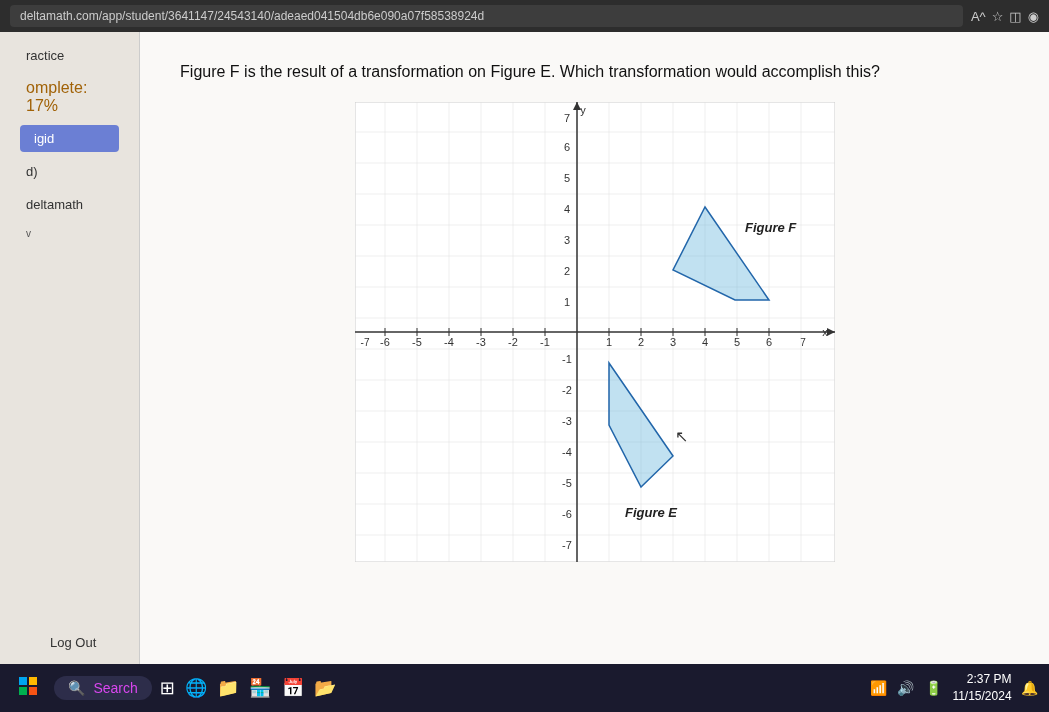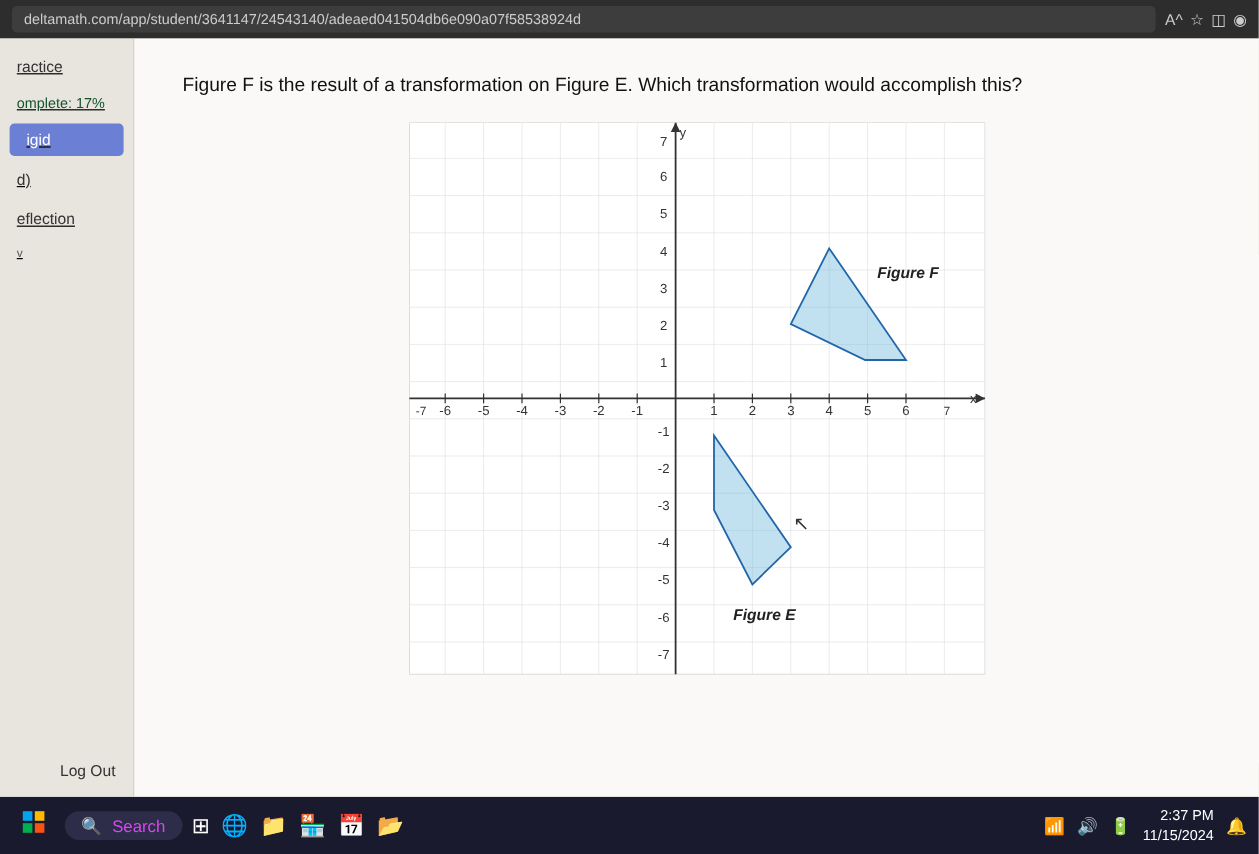--- a/index.html
+++ b/index.html
@@ -35,45 +35,44 @@
 
     
     .main-layout {
       display: flex;
       flex: 1;
       overflow: hidden;
     }
 
     
     .sidebar {
-      width: 112px;
+      width: 140px;
       background: #e8e4de;
       border-right: 1px solid #ccc;
       display: flex;
       flex-direction: column;
-      padding: 10px 0;
+      padding: 10px 12px;
       gap: 6px;
       position: relative;
-      text-decoration: underline;
     }
     .sidebar-item {
       padding: 6px 14px;
       font-size: 13px;
       color: #333;
       cursor: pointer;
     }
     .sidebar-item.active {
       background: #6b7fd4;
       color: #ffffff;
       border-radius: 4px;
       margin: 0 8px;
     }
     .sidebar-label {
-      font-size: 12px;
-      color: #14532d;
+      font-size: 16px;
+      color: #a16207;
       padding: 4px 14px;
     }
     .sidebar-bottom {
       position: absolute;
       bottom: 14px;
       left: 14px;
       margin-left: 36px;
     }
     .logout-btn {
       font-size: 13px;
@@ -195,21 +194,21 @@
     <div class="sidebar-label">
       <span>omplete: 17%</span>
     </div>
     <div class="sidebar-item active">
       <span>igid</span>
     </div>
     <div class="sidebar-item">
       <span>d)</span>
     </div>
     <div class="sidebar-item">
-      <span>eflection</span>
+      <span>deltamath</span>
     </div>
     <div class="chevron-down">
       <span>v</span>
     </div>
     <div class="sidebar-bottom">
       <div class="logout-btn">
         <span>Log Out</span>
       </div>
     </div>
   </div>

